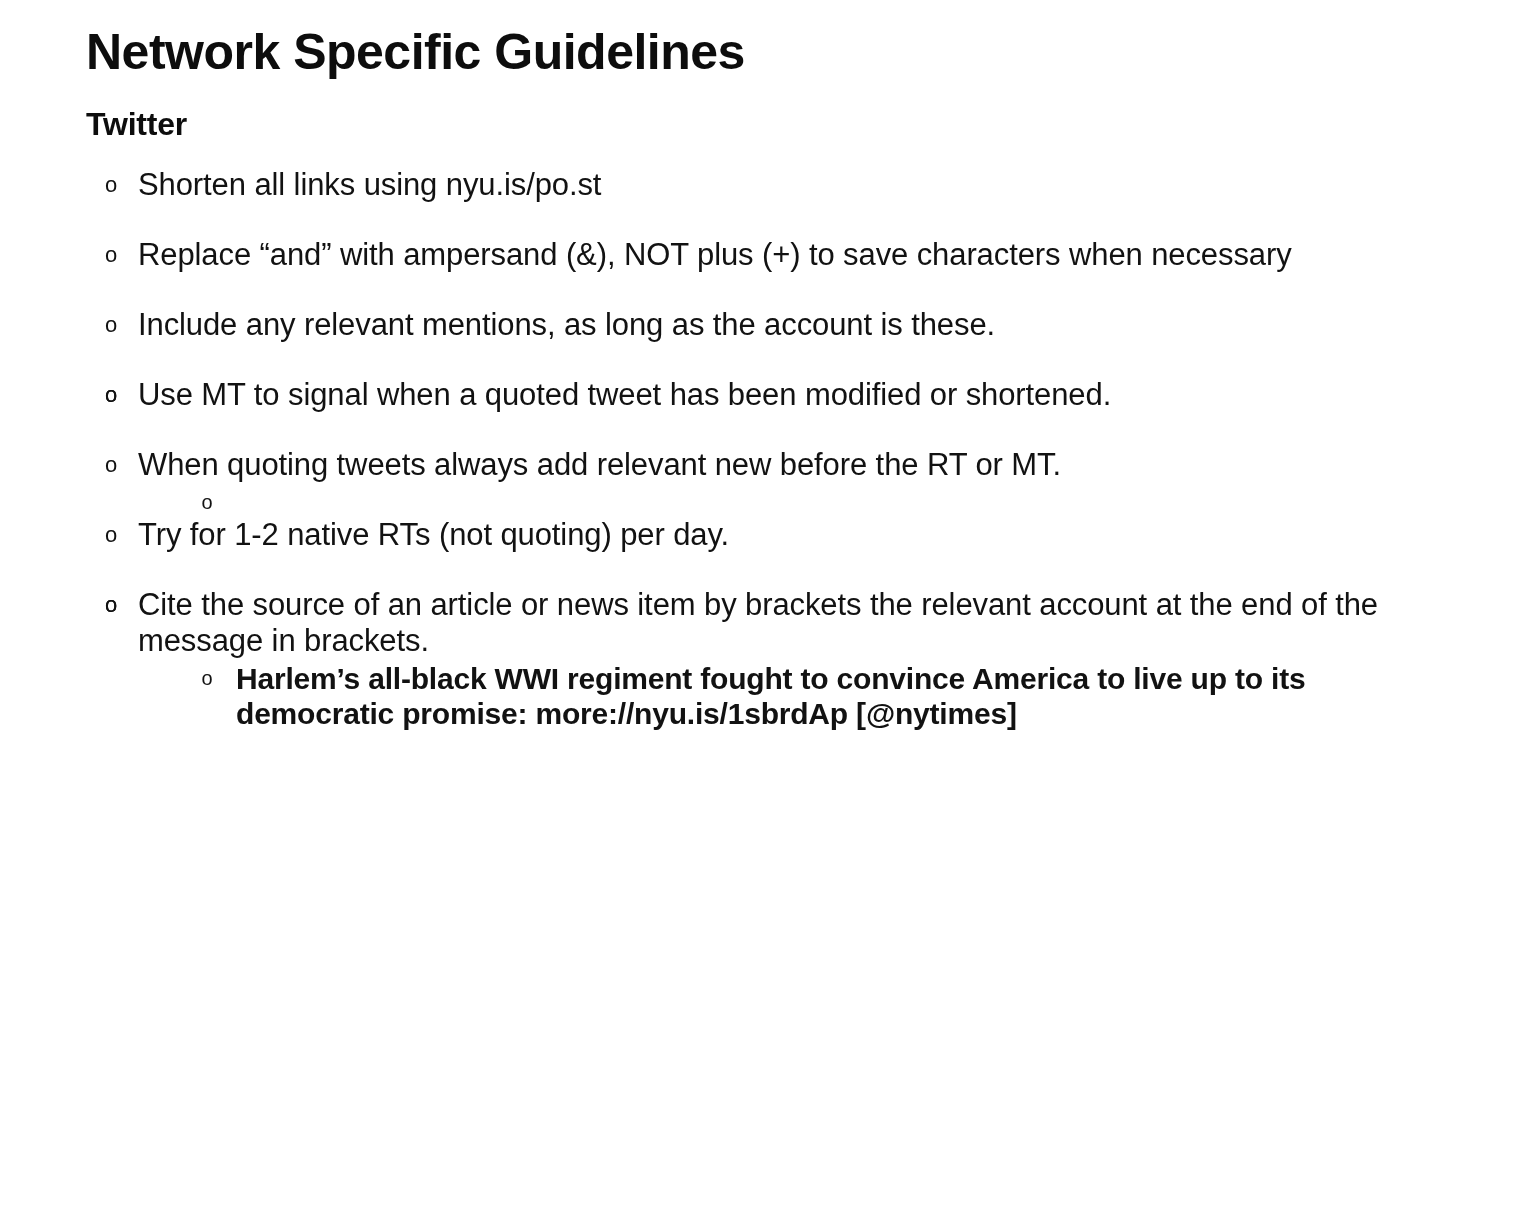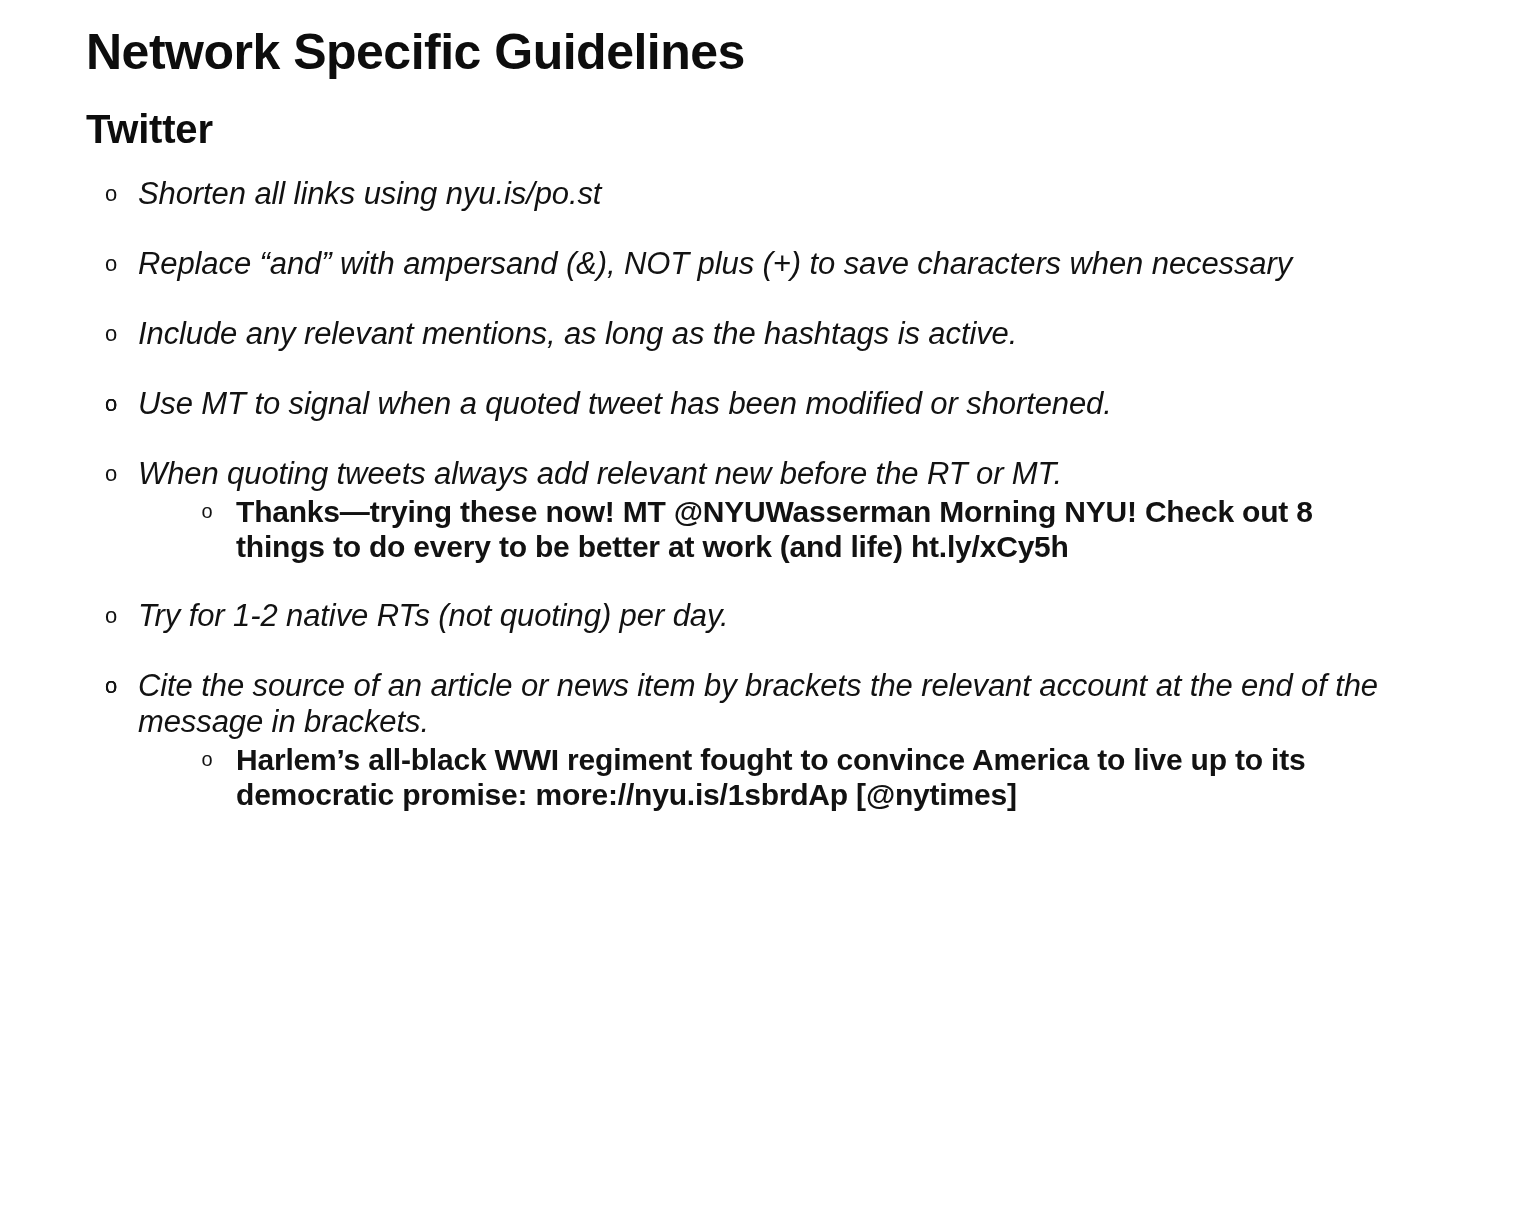--- a/index.html
+++ b/index.html
@@ -30,21 +30,21 @@
     font-size: 50px;
     font-weight: bold;
     line-height: 1.12;
     letter-spacing: -0.5px;
     margin: 0 0 0 0;
     padding-top: 6px;
     color: #0d0d0d;
   }
 
   .section-title {
-    font-size: 40px;
+    font-size: 32px;
     font-weight: bold;
     line-height: 1.15;
     letter-spacing: -0.2px;
     margin: 26px 0 0 0;
     color: #0d0d0d;
   }
 
   .bullet-list {
     list-style: none;
     margin: 0;
@@ -98,21 +98,21 @@
     letter-spacing: -0.2px;
   }
 
   .bullet-list.level-2 > .bullet-item > .marker {
     left: 12px;
     font-size: 20px;
     line-height: 35px;
     font-weight: normal;
   }
 
-  .wrap-68 { max-width: 1250px; font-style: italic; }
+  .wrap-68 { max-width: 1250px; }
   .wrap-58 { max-width: 1080px; }
 </style>
 </head>
 <body>
 
 <div class="page">
 
   <h1 class="doc-title">Network Specific Guidelines</h1>
 
   <h2 class="section-title">Twitter</h2>
@@ -124,39 +124,38 @@
       <span class="item-text wrap-68">Shorten all links using nyu.is/po.st</span>
     </li>
 
     <li class="bullet-item">
       <span class="marker">o</span>
       <span class="item-text wrap-68">Replace “and” with ampersand (&amp;), NOT plus (+) to save characters when necessary</span>
     </li>
 
     <li class="bullet-item">
       <span class="marker">o</span>
-      <span class="item-text wrap-68">Include any relevant mentions, as long as the hashtags is active.</span>
+      <span class="item-text wrap-68">Include any relevant mentions, as long as the account is these.</span>
     </li>
 
     <li class="bullet-item">
       <span class="marker">o</span>
     </li>
 
     <li class="bullet-item">
       <span class="marker">o</span>
       <span class="item-text wrap-68">Use MT to signal when a quoted tweet has been modified or shortened.</span>
     </li>
 
     <li class="bullet-item">
       <span class="marker">o</span>
       <span class="item-text wrap-68">When quoting tweets always add relevant new before the RT or MT.</span>
       <ul class="bullet-list level-2">
         <li class="bullet-item">
           <span class="marker">o</span>
-          <span class="item-text wrap-58">Thanks—trying these now! MT @NYUWasserman Morning NYU! Check out 8 things to do every to be better at work (and life) ht.ly/xCy5h</span>
         </li>
       </ul>
     </li>
 
     <li class="bullet-item">
       <span class="marker">o</span>
       <span class="item-text wrap-68">Try for 1-2 native RTs (not quoting) per day.</span>
     </li>
 
     <li class="bullet-item">

